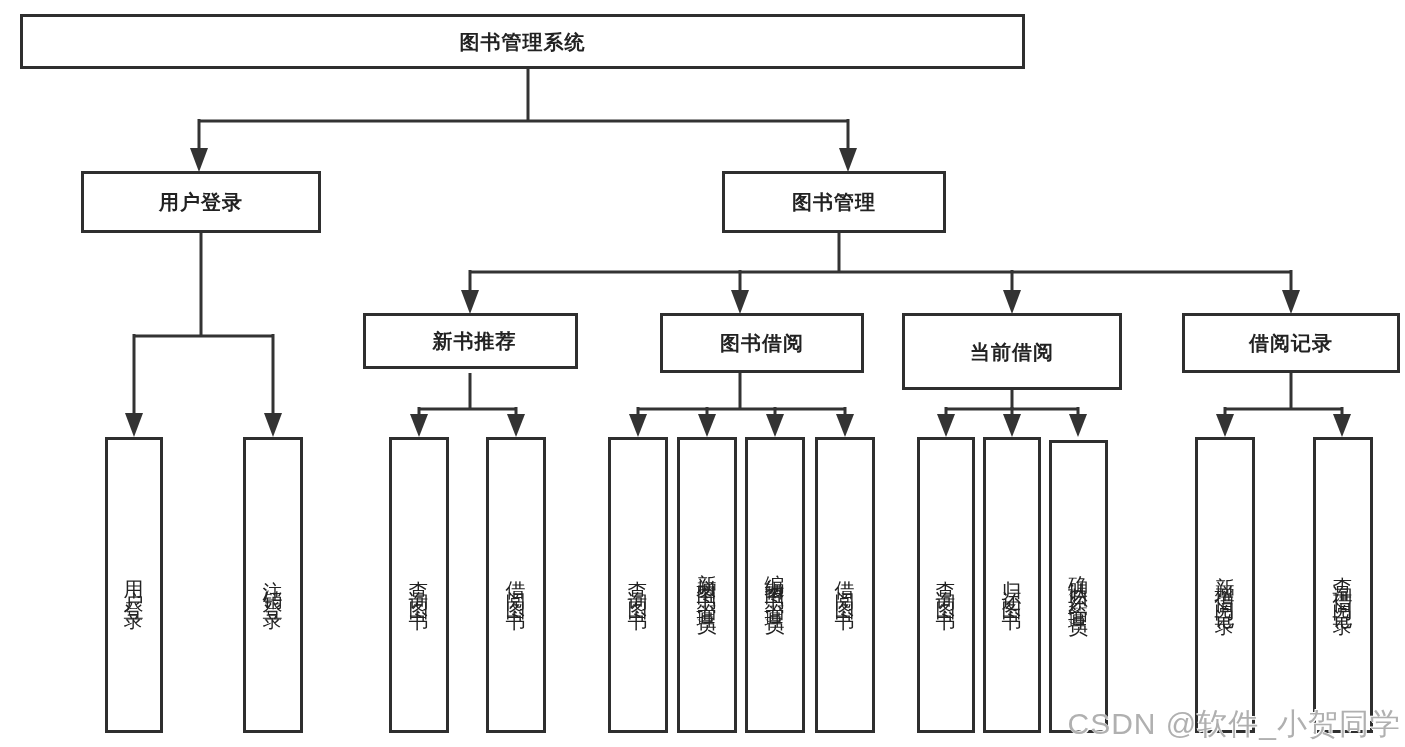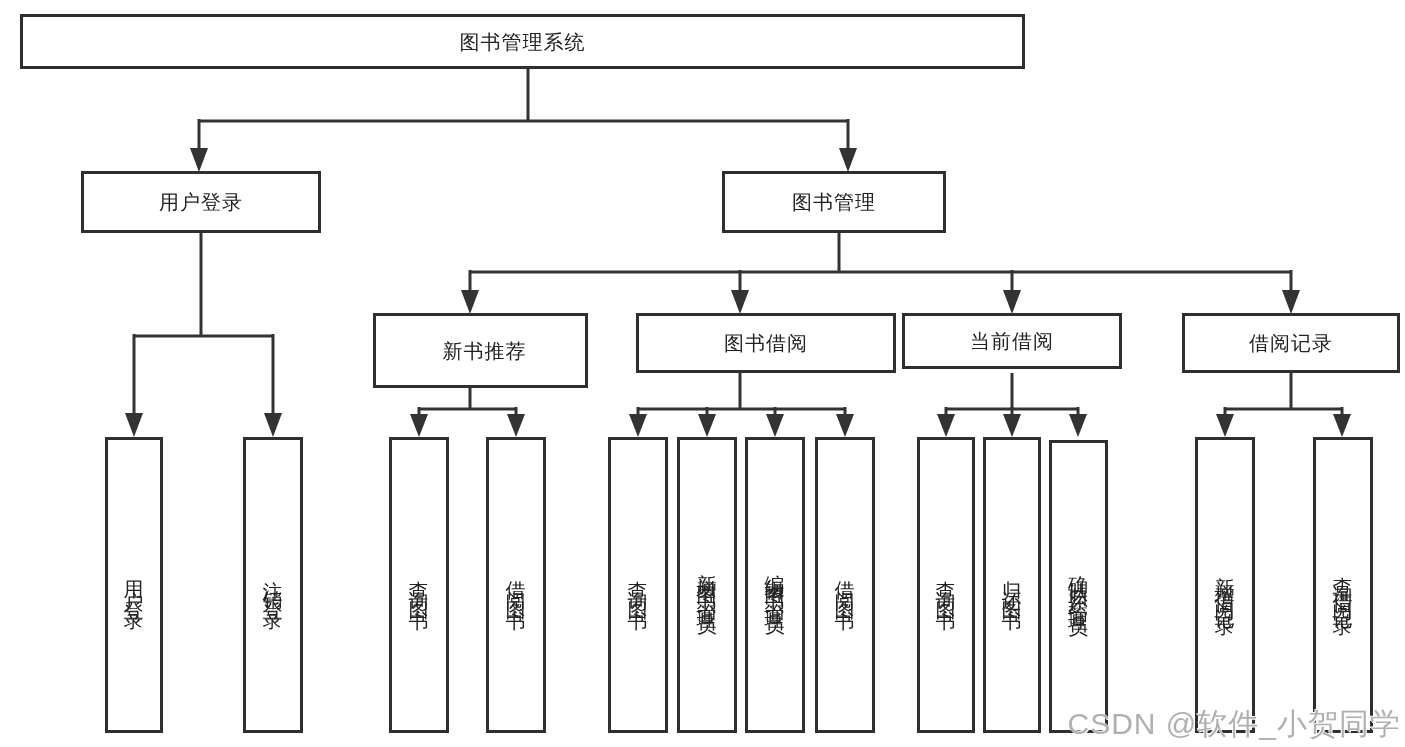--- a/index.html
+++ b/index.html
@@ -28,20 +28,21 @@
     color: #222222;
     display: flex;
     align-items: center;
     justify-content: center;
     font-size: 20px;
     line-height: 1;
     text-align: center;
   }
   .box.h {
     letter-spacing: 1px;
+    font-weight: bold;
   }
   .box.v {
     writing-mode: vertical-rl;
     text-orientation: mixed;
     letter-spacing: 10px;
     padding: 6px 0;
   }
   .watermark {
     position: absolute;
     right: 4px;
@@ -133,23 +134,23 @@
       <line x1="1342" y1="407" x2="1342" y2="416"></line>
       <polygon points="1333,414 1351,414 1342,437" stroke="none"></polygon>
     </g>
   </svg>
 
   <div class="box h" style="left:20px; top:14px; width:1005px; height:55px;">图书管理系统</div>
 
   <div class="box h" style="left:81px; top:171px; width:240px; height:62px;">用户登录</div>
   <div class="box h" style="left:722px; top:171px; width:224px; height:62px;">图书管理</div>
 
-  <div class="box h" style="left:373px; top:313px; width:215px; height:75px;padding-left:8px;">新书推荐</div>
-  <div class="box h" style="left:636px; top:313px; width:260px; height:60px;">图书借阅</div>
-  <div class="box h" style="left:902px; top:313px; width:220px; height:56px;">当前借阅</div>
+  <div class="box h" style="left:363px; top:313px; width:215px; height:56px;padding-left:8px;">新书推荐</div>
+  <div class="box h" style="left:660px; top:313px; width:204px; height:60px;">图书借阅</div>
+  <div class="box h" style="left:902px; top:313px; width:220px; height:77px;">当前借阅</div>
   <div class="box h" style="left:1182px; top:313px; width:218px; height:60px;">借阅记录</div>
 
   <div class="box v" style="left:105px; top:437px; width:58px; height:296px;">用户登录</div>
   <div class="box v" style="left:243px; top:437px; width:60px; height:296px;">注销登录</div>
 
   <div class="box v" style="left:389px; top:437px; width:60px; height:296px;">查询图书</div>
   <div class="box v" style="left:486px; top:437px; width:60px; height:296px;">借阅图书</div>
 
   <div class="box v" style="left:608px; top:437px; width:60px; height:296px;">查询图书</div>
   <div class="box v" style="left:677px; top:437px; width:60px; height:296px; letter-spacing:6px;">新增图书（管理员）</div>

